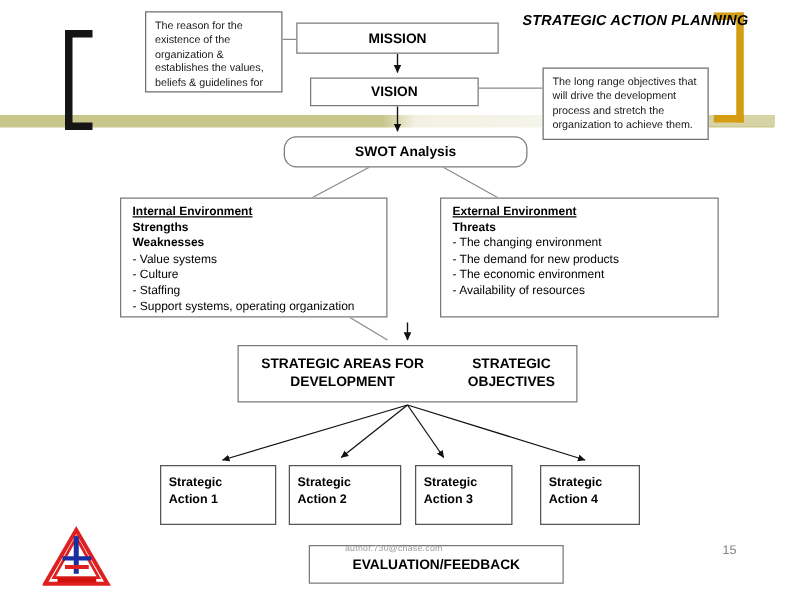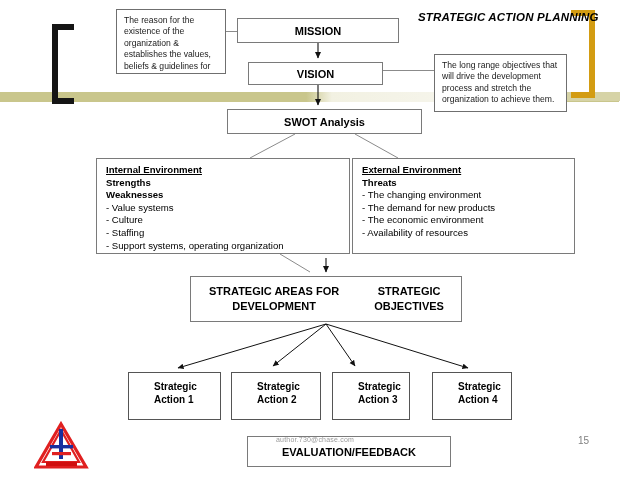--- a/index.html
+++ b/index.html
@@ -105,21 +105,21 @@
     font-size: 8.6px;
     line-height: 11.4px;
     color: #1a1a1a;
     padding: 5px 6px 3px 7px;
     overflow: hidden;
   }
 
   
   #mission-box { left: 237px; top: 18px;  width: 162px; height: 25px; }
   #vision-box  { left: 248px; top: 62px;  width: 135px; height: 23px; }
-  #swot-box    { left: 227px; top: 109px; width: 195px; height: 25px; }
+  #swot-box    { left: 227px; top: 109px; width: 195px; height: 25px; border-radius: 10px; }
 
   #note-mission { left: 116px; top: 9px;   width: 110px; height: 65px; }
   #note-vision  { left: 434px; top: 54px;  width: 133px; height: 58px; }
 
   
   .leader {
     position: absolute;
     background: #8b8b8b;
     height: 1px;
   }
@@ -130,21 +130,21 @@
   .env {
     position: absolute;
     box-sizing: border-box;
     background: #ffffff;
     border: 1px solid #7a7a7a;
     font-size: 9.6px;
     line-height: 12.6px;
     padding: 5px 8px 4px 9px;
     color: #000000;
   }
-  #internal-env { left: 96px;  top: 158px; width: 254px; height: 96px; }
+  #internal-env { left: 96px;  top: 158px; width: 214px; height: 96px; }
   #external-env { left: 352px; top: 158px; width: 223px; height: 96px; }
   .env .hdr {
     font-weight: bold;
     text-decoration: underline;
   }
   .env .sub { font-weight: bold; }
   .env .item { font-weight: normal; }
 
   
   #areas-box {
@@ -154,21 +154,21 @@
 
   
   .action {
     position: absolute;
     box-sizing: border-box;
     background: #ffffff;
     border: 1px solid #555555;
     font-size: 10px;
     font-weight: bold;
     line-height: 13px;
-    padding: 7px 0 0 25px;
+    padding: 7px 0 0 6px;
     color: #000000;
   }
   #action-1 { left: 128px; top: 372px; width: 93px; height: 48px; }
   #action-2 { left: 231px; top: 372px; width: 90px; height: 48px; }
   #action-3 { left: 332px; top: 372px; width: 78px; height: 48px; }
   #action-4 { left: 432px; top: 372px; width: 80px; height: 48px; }
 
   
   #eval-box {
     left: 247px; top: 436px; width: 204px; height: 31px;

